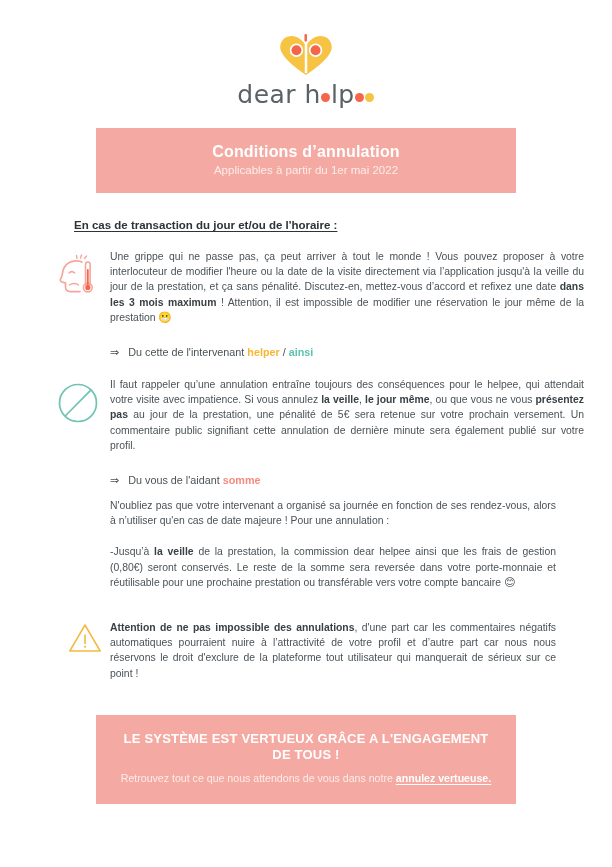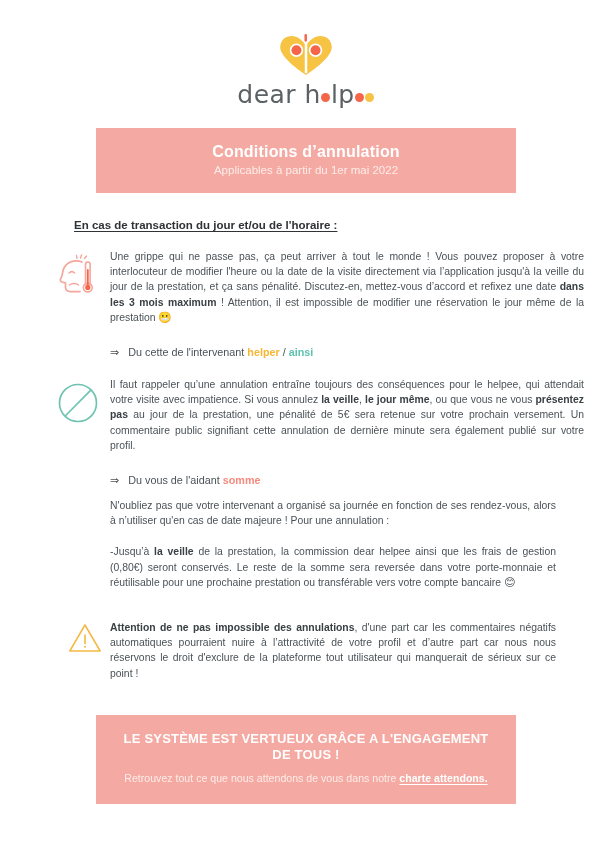--- a/index.html
+++ b/index.html
@@ -272,16 +272,16 @@
         <line x1="17" y1="12" x2="17" y2="20.5" stroke="#F3B942" stroke-width="1.6" stroke-linecap="round"></line>
         <circle cx="17" cy="23.8" r="1.05" fill="#F3B942"></circle>
       </svg>
       <p class="body"><span class="bold">Attention de ne pas impossible des annulations</span><span>, d'une part car les commentaires négatifs automatiques pourraient nuire à l’attractivité de votre profil et d’autre part car nous nous réservons le droit d'exclure de la plateforme tout utilisateur qui manquerait de sérieux sur ce point !</span></p>
     </div>
 
   </div>
 
   <div class="footer-banner">
     <div class="footer-title">LE SYSTÈME EST VERTUEUX GRÂCE A L'ENGAGEMENT DE TOUS !</div>
-    <div class="footer-sub"><span>Retrouvez tout ce que nous attendons de vous dans notre </span><a class="footer-link" href="#">charte attendons.</a></div>
+    <div class="footer-sub"><span>Retrouvez tout ce que nous attendons de vous dans notre </span><a class="footer-link" href="#">annulez vertueuse.</a></div>
   </div>
 
 </div>
 
 </body></html>

